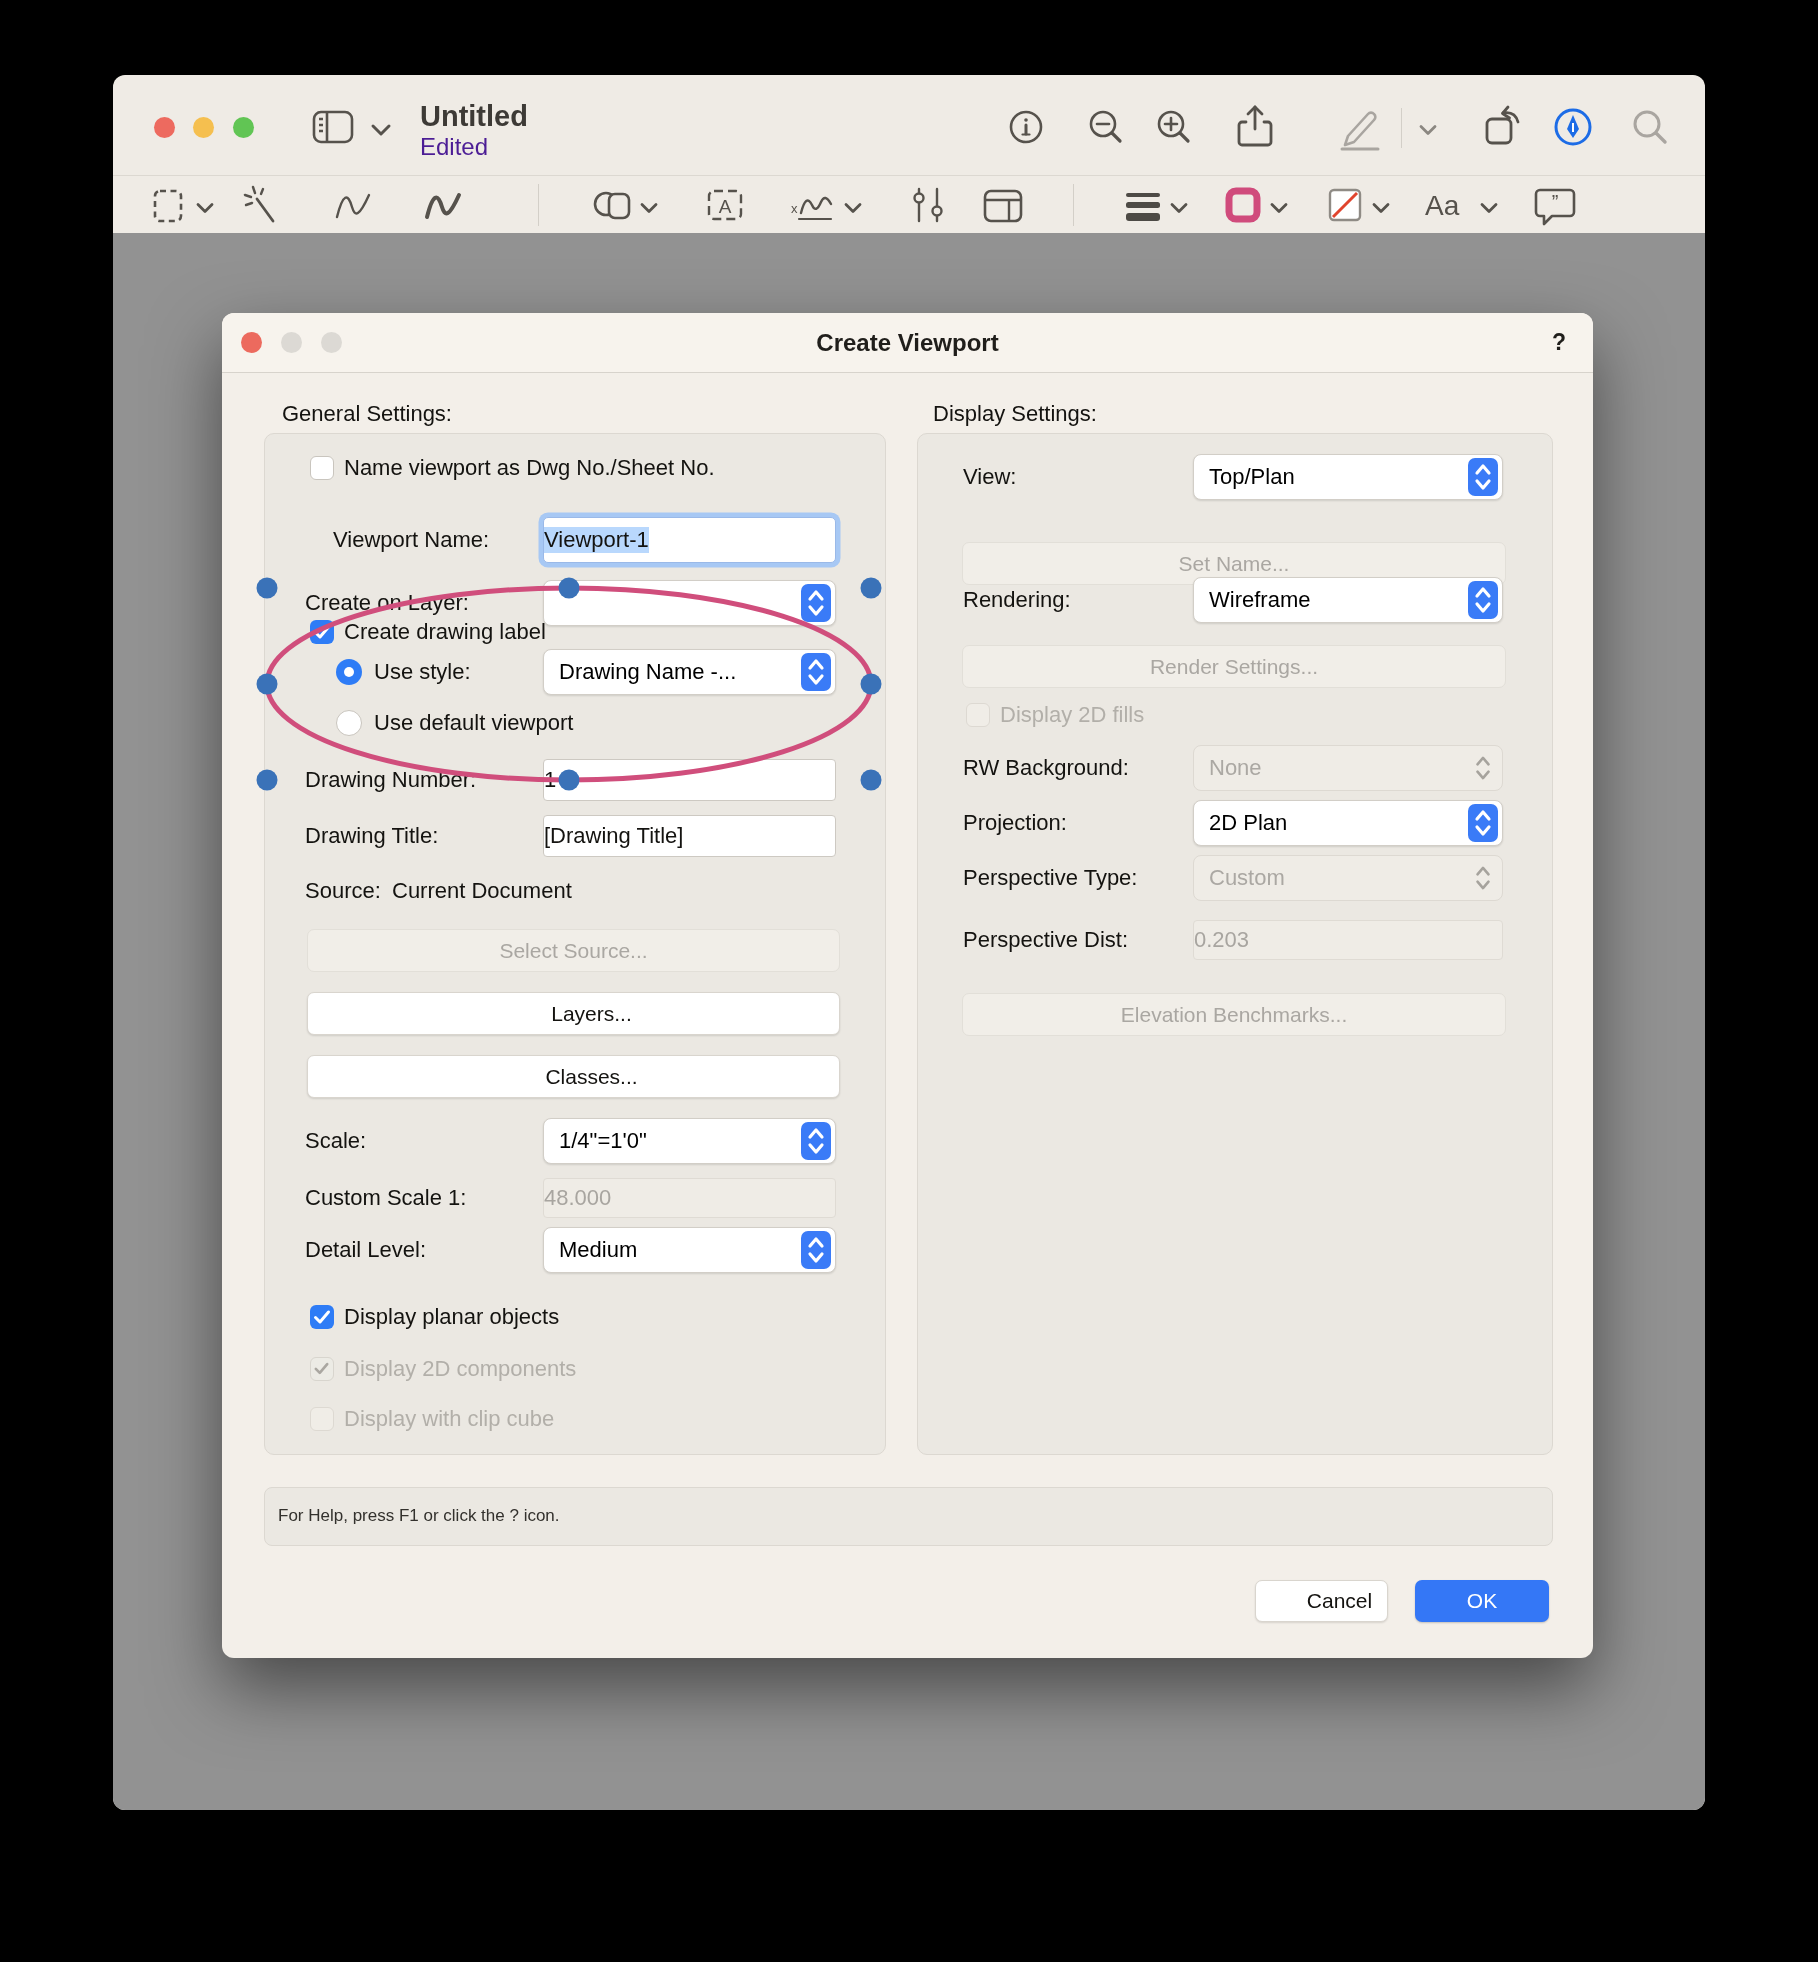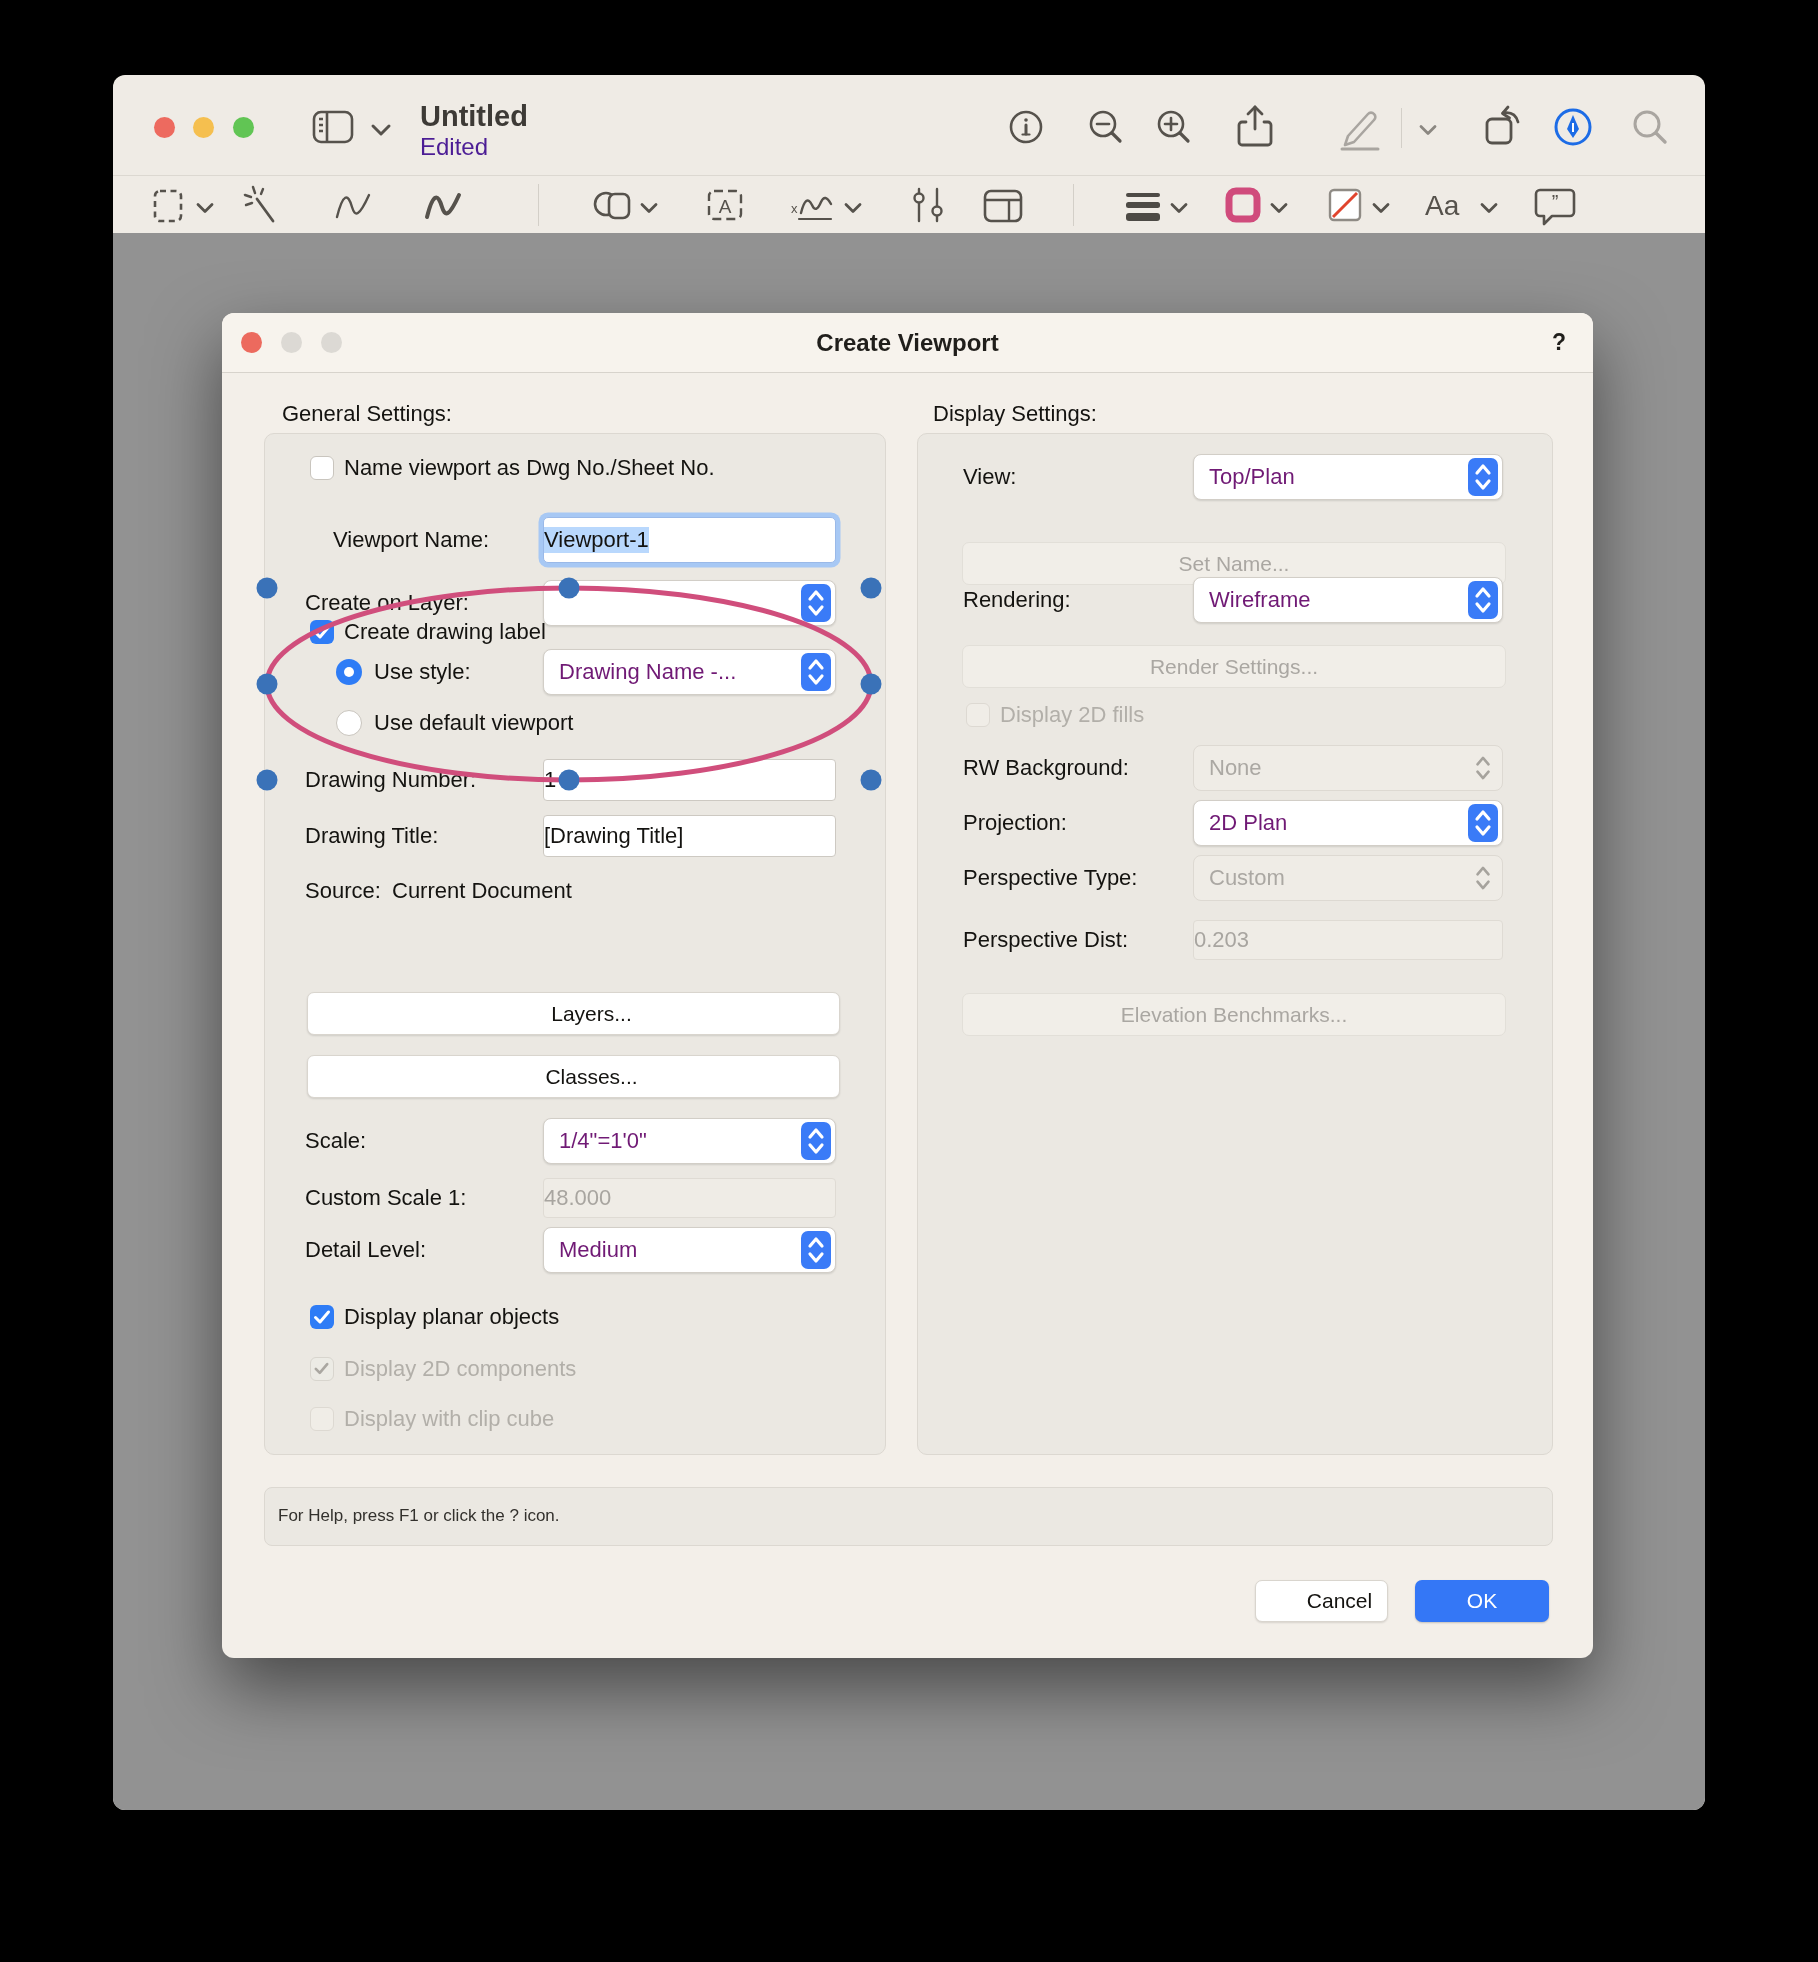--- a/index.html
+++ b/index.html
@@ -33,21 +33,21 @@
   .cb.disoff{background:#f0ede7;border:1.5px solid #ddd9d2;}
   .radio{width:26px;height:26px;border-radius:50%;box-sizing:border-box;}
   .radio.on{background:#2e7cf6;}
   .radio.on::after{content:"";position:absolute;left:8px;top:8px;width:10px;height:10px;border-radius:50%;background:#fff;}
   .radio.off{background:#fff;border:1.5px solid #c9c5be;}
   .field{background:#fff;border:1.5px solid #cdc9c2;border-radius:4px;box-sizing:border-box;font-size:22px;color:#141310;display:flex;align-items:center;padding:0 0;white-space:nowrap;overflow:hidden;}
   .field.focus{border:1.5px solid #9ab9e8;box-shadow:0 0 0 4.5px #a7c8f4;border-radius:5px;}
   .field.dis{background:#efece6;border:1.5px solid #dfdbd4;color:#a8a5a0;}
   .sel{background:#b9d8fd;}
   .popup{background:#fff;border:1px solid #d2cec7;border-radius:8px;box-shadow:0 1px 2px rgba(0,0,0,.12);box-sizing:border-box;display:flex;align-items:center;}
-  .popup .ptxt{font-size:22px;color:#701a75;padding-left:15px;flex:1;white-space:nowrap;overflow:hidden;}
+  .popup .ptxt{font-size:22px;color:#000000;padding-left:15px;flex:1;white-space:nowrap;overflow:hidden;}
   .popup.dis{background:#efece6;border:1px solid #ddd9d2;box-shadow:none;}
   .popup.dis .ptxt{color:#aba8a3;}
   .stepper{width:30px;height:38px;border-radius:7px;background:#3a7bf7;margin-right:4px;flex:none;display:flex;align-items:center;justify-content:center;}
   .btn{box-sizing:border-box;display:flex;align-items:center;justify-content:center;font-size:21px;border-radius:7px;}
   .btn.white{background:#fff;border:1px solid #d9d5ce;color:#141310;box-shadow:0 1px 2px rgba(0,0,0,.12);padding-left:36px;}
   .btn.gray{background:#f1eee8;border:1px solid #e2dfd8;color:#aaa7a2;}
   .btn.blue{background:#3477f6;color:#fff;box-shadow:0 1px 2px rgba(0,0,0,.2);}
   .helpbar{background:#ebe8e2;border:1px solid #dcd8d1;border-radius:8px;box-sizing:border-box;}
   .helptxt{font-size:17px;color:#33312d;transform:translateY(-50%);}
   svg{display:block;}
@@ -269,20 +269,21 @@
         </div>
 
       <div class="abs lbl" style="left:83px;top:523px;">Drawing Title:</div>
       <div class="abs field" style="left:321px;top:502px;width:293px;height:42px;">
           <span>[Drawing Title]</span>
         </div>
 
       <div class="abs lbl" style="left:83px;top:578px;">Source:</div>
       <div class="abs lbl" style="left:170px;top:578px;">Current Document</div>
 
+      <div class="abs btn gray" style="left:85px;top:616px;width:533px;height:43px;">Select Source...</div>
       <div class="abs btn white" style="left:85px;top:679px;width:533px;height:43px;">Layers...</div>
       <div class="abs btn white" style="left:85px;top:742px;width:533px;height:43px;">Classes...</div>
 
       <div class="abs lbl" style="left:83px;top:828px;">Scale:</div>
       <div class="abs popup" style="left:321px;top:805px;width:293px;height:46px;">
         <span class="ptxt">1/4"=1'0"</span>
         <span class="stepper">
             <svg width="24" height="32" viewBox="0 0 24 32">
               <path d="M6 12 L12 5 L18 12 M6 20 L12 27 L18 20" fill="none" stroke="#fff" stroke-width="3.2" stroke-linecap="round" stroke-linejoin="round"></path>
             </svg>

